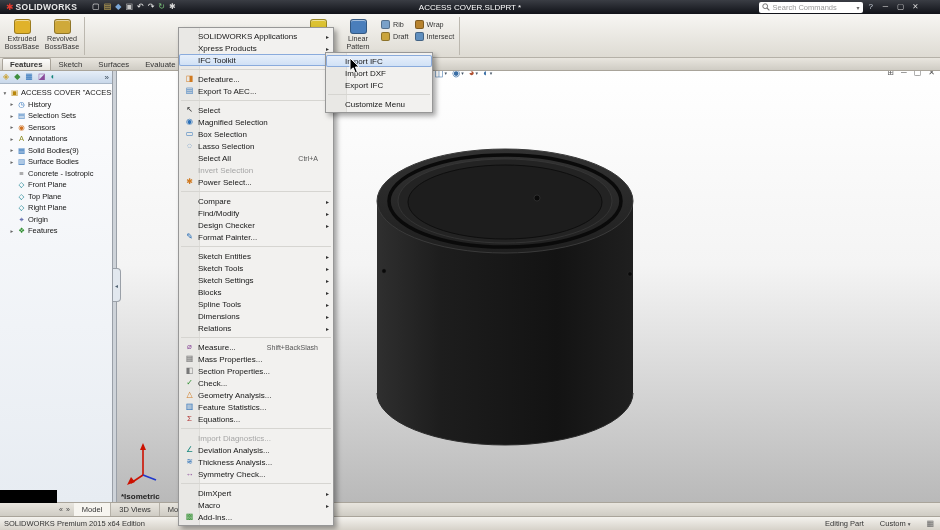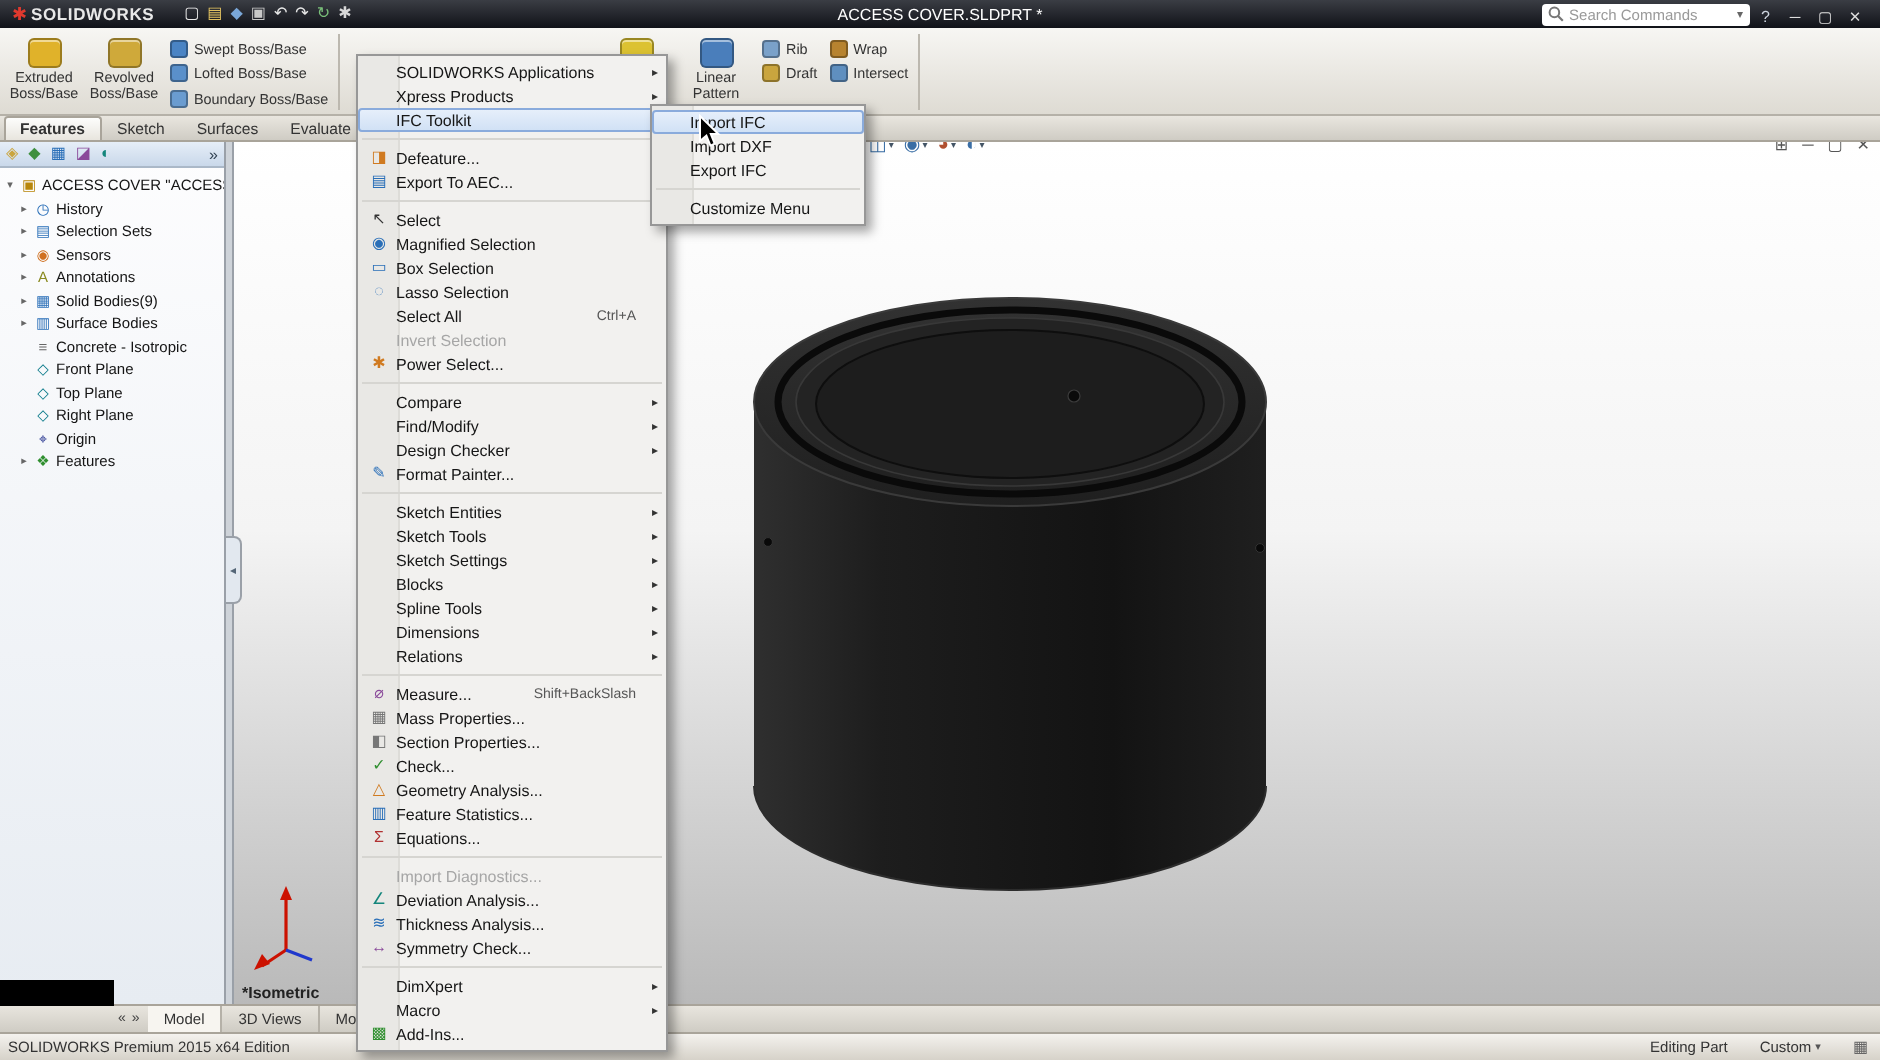--- a/index.html
+++ b/index.html
@@ -8,21 +8,21 @@
   .titlebar{position:absolute;left:0;top:0;width:940px;height:14px;background:linear-gradient(#3a3d44,#101218);display:flex;align-items:center;color:#e8e8e8;z-index:50}
   .logo{display:flex;align-items:center;gap:2px;padding:0 6px;flex:0 0 auto}
   .logo-icon{color:#e0392e;font-size:9px;line-height:1}
   .logo-text{font-weight:bold;font-size:8.5px;letter-spacing:.3px}
   .menubar{display:flex;height:100%;align-items:center}
   .menu-btn{padding:2px 5px;font-size:8px;cursor:default;border:1px solid transparent}
   .menu-btn.open{background:rgba(255,255,255,.25);border-color:rgba(255,255,255,.4);border-radius:2px}
   .quick-icons{display:flex;gap:4px;margin-left:9px}
   .qicon{font-size:8px;line-height:1}
   .doc-title{position:absolute;left:0;right:0;text-align:center;font-size:8px;color:#fff;pointer-events:none}
-  .tb-right{margin-left:auto;display:flex;align-items:flex-end;gap:4px;padding-right:6px;z-index:2}
+  .tb-right{margin-left:auto;display:flex;align-items:flex-start;gap:4px;padding-right:18px;z-index:2}
   .searchbox{display:flex;align-items:center;gap:3px;background:#fff;border-radius:2px;height:11px;width:104px;padding:0 3px}
   .search-text{font-size:7.5px;color:#999;white-space:nowrap}
   .search-caret{font-size:6px;color:#666;margin-left:auto}
   .help-glyph{font-size:8px;color:#cfd6e0;padding:0 2px}
   .winbtns{display:flex;gap:2px}
   .winbtn{width:13px;text-align:center;font-size:7.5px;color:#ddd}
   
   .ribbon{position:absolute;top:14px;left:0;width:940px;height:44px;background:linear-gradient(#f7f6f3,#dedbd3);border-bottom:1px solid #b5b1a8;z-index:10}
   .rgroup{position:absolute;top:1px;display:flex;align-items:flex-start;height:42px}
   .gleft{left:2px}
@@ -139,35 +139,20 @@
   <div class="rgroup gleft">
     <div style="display:flex">
 
     <div class="big-btn">
           <span class="big-icon" style="background: rgb(224, 178, 42);"></span>
           <span class="big-label">Extruded Boss/Base</span>
         </div>
         <div class="big-btn">
           <span class="big-icon" style="background: rgb(207, 169, 58);"></span>
           <span class="big-label">Revolved Boss/Base</span>
-        </div>
-      </div>
-    <div class="vstack">
-
-    <div class="small-btn">
-          <span class="small-icon" style="background: rgb(74, 132, 196);"></span>
-          <span class="small-label">Swept Boss/Base</span>
-        </div>
-        <div class="small-btn">
-          <span class="small-icon" style="background: rgb(90, 144, 202);"></span>
-          <span class="small-label">Lofted Boss/Base</span>
-        </div>
-        <div class="small-btn">
-          <span class="small-icon" style="background: rgb(106, 156, 208);"></span>
-          <span class="small-label">Boundary Boss/Base</span>
         </div>
       </div>
     <div class="rsep"></div>
   </div>
   <div class="rgroup gright">
     <div style="display:flex">
 
     <div class="big-btn">
           <span class="big-icon" style="background: rgb(220, 194, 50);"></span>
           <span class="big-label">Fillet</span>

